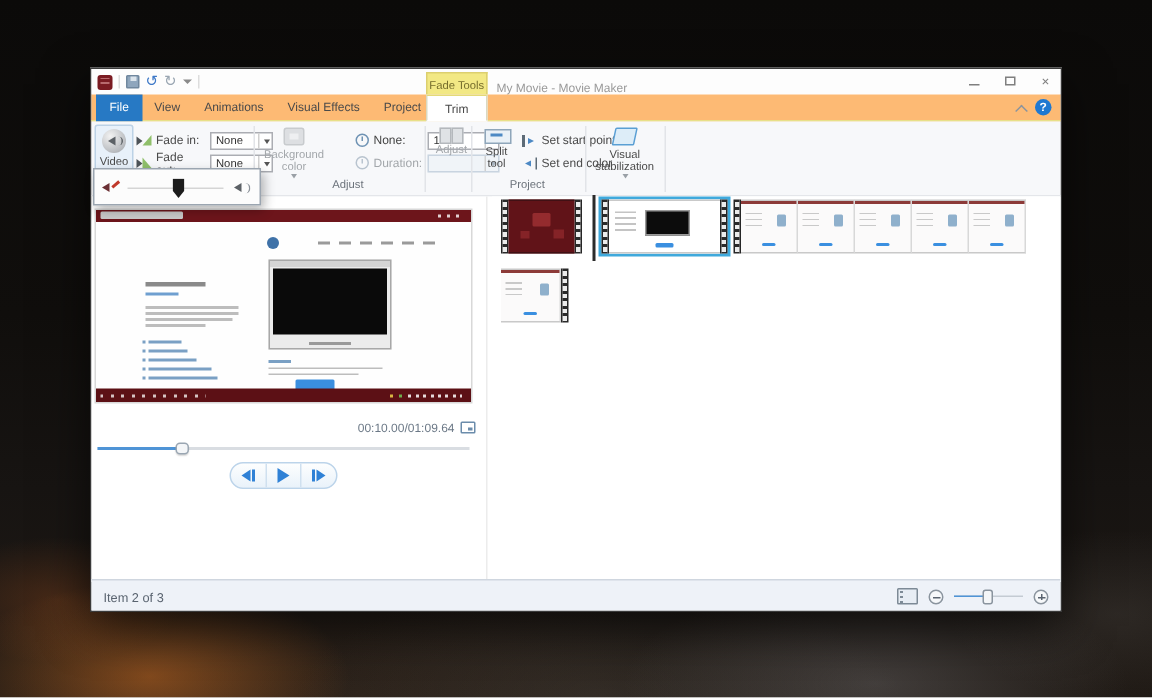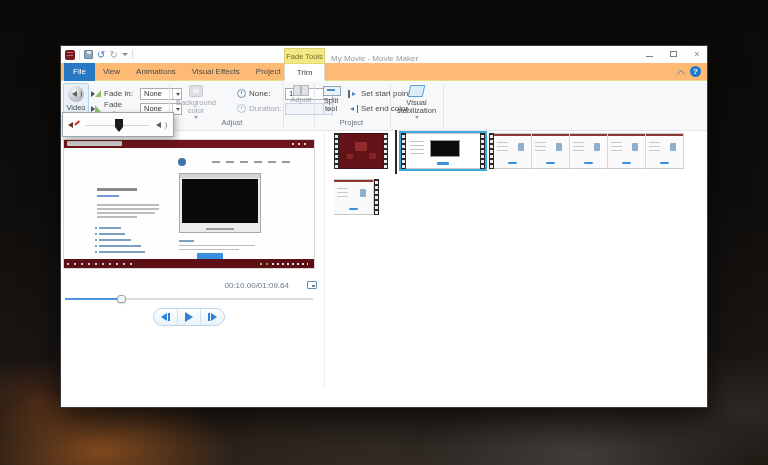--- a/index.html
+++ b/index.html
@@ -179,21 +179,21 @@
   .v-btn { position:absolute; left:133px; top:105px; width:26px; height:8px; background:#3a8fe0; border-radius:1px; }
   .v-task { position:absolute; left:0; bottom:0; width:100%; height:9px; background:#5c1015; }
   .v-task .tl { position:absolute; left:3px; top:3.5px; width:70px; height:2px;
     background:repeating-linear-gradient(90deg, rgba(255,255,255,.75) 0 2px, transparent 2px 7px); }
   .v-task .tg { position:absolute; right:52px; top:3.5px; width:2px; height:2px; background:#d9b642; }
   .v-task .tgr { position:absolute; right:46px; top:3.5px; width:2px; height:2px; background:#6fae4e; }
   .v-task .tr { position:absolute; right:6px; top:3.5px; width:36px; height:2px;
     background:repeating-linear-gradient(90deg, rgba(255,255,255,.85) 0 2px, transparent 2px 5px); }
 
   .time-row { position:absolute; left:0; top:150px; width:260px; height:10px; }
-  .time-text { position:absolute; right:32px; top:0; font-size:8px; color:#6b7886; }
+  .time-text { position:absolute; right:18px; top:0; font-size:8px; color:#6b7886; }
   .fs-icon { position:absolute; right:4px; top:0; width:10px; height:8px; border:1px solid #6b8cab; border-radius:1px; }
   .fs-icon::after { content:""; position:absolute; right:1px; bottom:1px; width:3px; height:2.5px; background:#6b8cab; }
 
   .seek { position:absolute; left:4px; top:163px; width:248px; height:10px; }
   .seek .track { position:absolute; left:0; top:4px; width:100%; height:2px; background:#d9dde2; }
   .seek .fill { position:absolute; left:0; top:4px; width:56px; height:2px; background:#4f94d6; }
   .seek .thumb { position:absolute; left:52px; top:1px; width:9px; height:8px; background:#f4f6f8;
     border:1px solid #9aa6b2; border-radius:3px; box-shadow:0 1px 1px rgba(0,0,0,.15); }
 
   .transport { position:absolute; left:92px; top:177px; width:72px; height:18px;
@@ -523,15 +523,33 @@
                 <span class="lines"></span>
                 <span class="glyph"></span>
                 <span class="pill"></span>
               </span>
             <span class="sprocket"></span>
           </div>
         </div>
       </div>
     </div>
 
+    <div class="statusbar">
+      <span class="status-text">Item 2 of 3</span>
+      <div class="sb-right">
+        <span class="film-btn"></span>
+        <span class="zoom-circle">
+            <span class="h"></span>
+          </span>
+        <span class="zoom-slider">
+          <span class="ztrack"></span>
+            <span class="zfill"></span>
+          <span class="zthumb"></span>
+        </span>
+        <span class="zoom-circle">
+            <span class="h"></span>
+            <span class="v"></span>
+          </span>
+      </div>
+    </div>
 
   </div>
 </div>
 
 </body></html>

